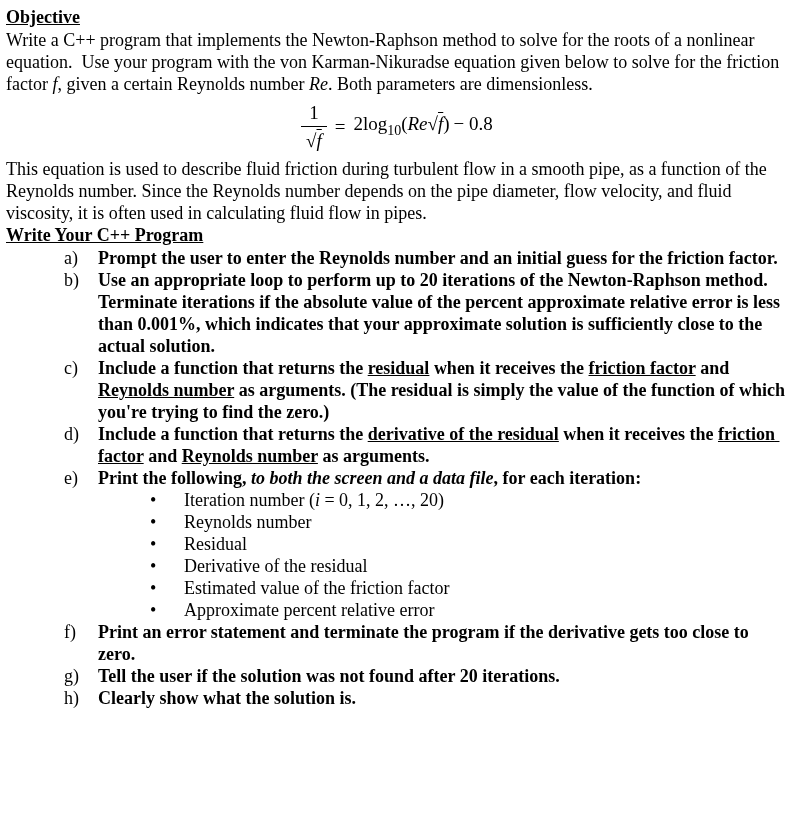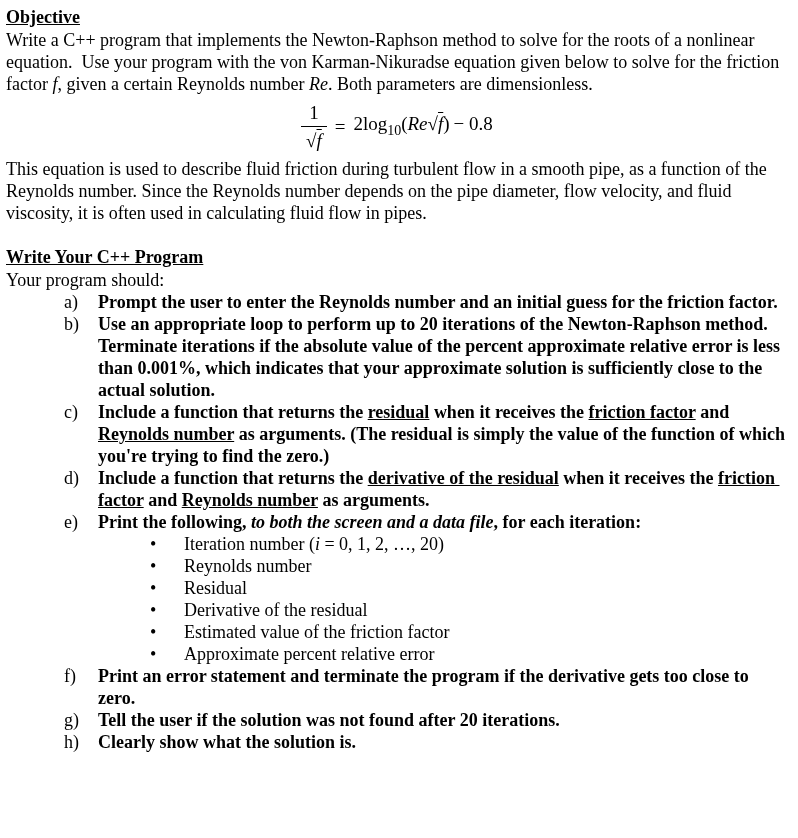--- a/index.html
+++ b/index.html
@@ -5,21 +5,21 @@
   * { margin:0; padding:0; box-sizing:border-box; }
   html, body { background:#ffffff; }
   body {
     width:798px; height:838px; overflow:hidden;
     font-family:"Liberation Serif", serif;
     font-size:18px; line-height:22px; color:#000;
   }
   .page { padding:6px 10px 0 6px; }
   .heading { line-height:23px; }
   .heading .hd { font-weight:bold; text-decoration:underline; }
-  .heading.mt { margin-top:22px; }
+  .heading.mt { }
   .para { white-space:pre-wrap;font-family:Liberation Serif, serif; }
   .italic { font-style:italic; }
   .underline { text-decoration:underline; }
 
   
   .equation-row {
     display:flex; justify-content:center; align-items:center;
     margin:6px 0 6px; font-size:19px; line-height:23px;
   }
   .frac { display:inline-flex; flex-direction:column; text-align:center; margin-right:8px; }
@@ -57,21 +57,20 @@
     <span class="eqsign">=</span>
     <span class="rhs"><span>2log</span><sub>10</sub><span>(</span><span class="italic">Re</span><span>√</span><span class="radarg">f</span><span>)</span><span class="minus">− 0.8</span></span>
   </div>
 
   <p class="para"><span>This equation is used to describe fluid friction during turbulent flow in a smooth pipe, as a function of the Reynolds number. Since the Reynolds number depends on the pipe diameter, flow velocity, and fluid viscosity, it is often used in calculating fluid flow in pipes.</span></p>
 
   <div class="heading mt">
     <span class="hd">Write Your C++ Program</span>
   </div>
 
-  <p class="para">Your program should:</p>
 
   <div class="list">
 
     <div class="list-item">
       <span class="li-label">a)</span>
       <span class="li-content"><span>Prompt the user to enter the Reynolds number and an initial guess for the friction factor.</span></span>
     </div>
 
     <div class="list-item">
       <span class="li-label">b)</span>

